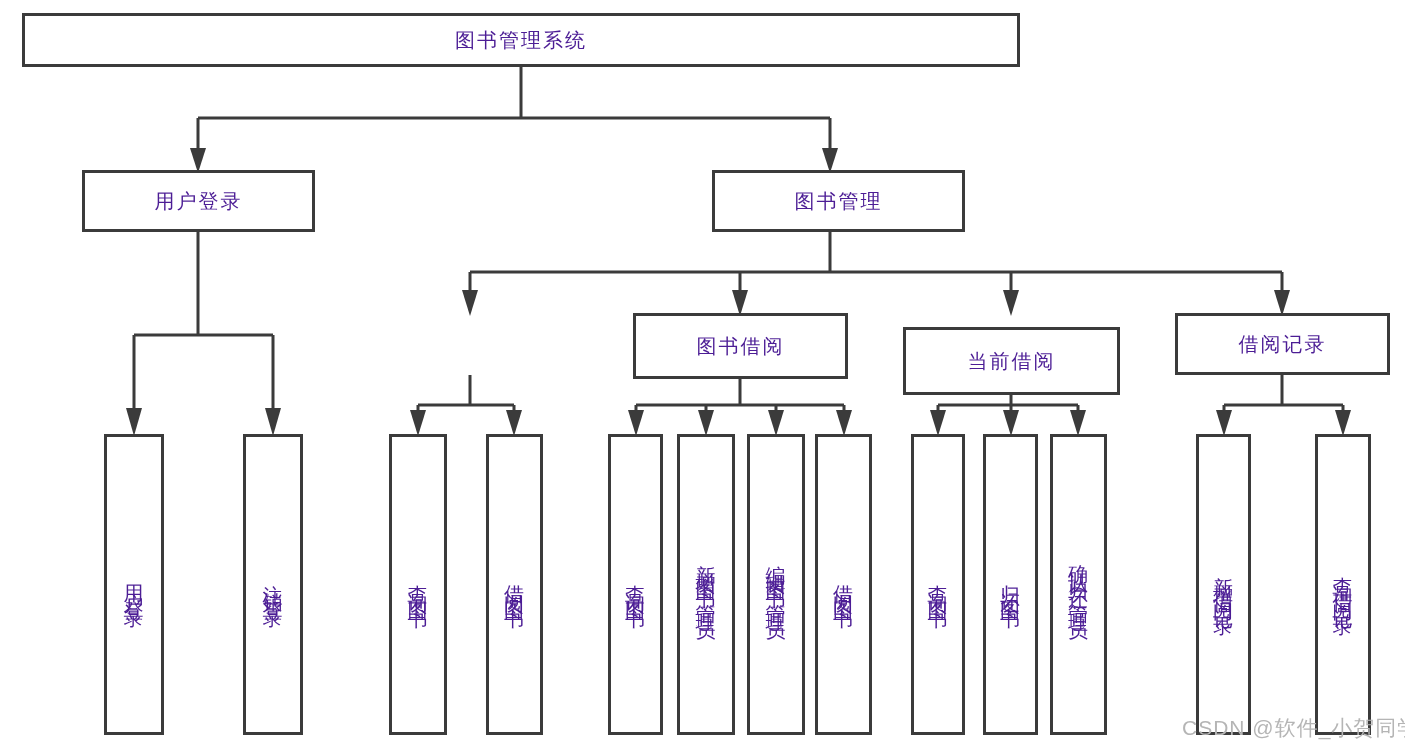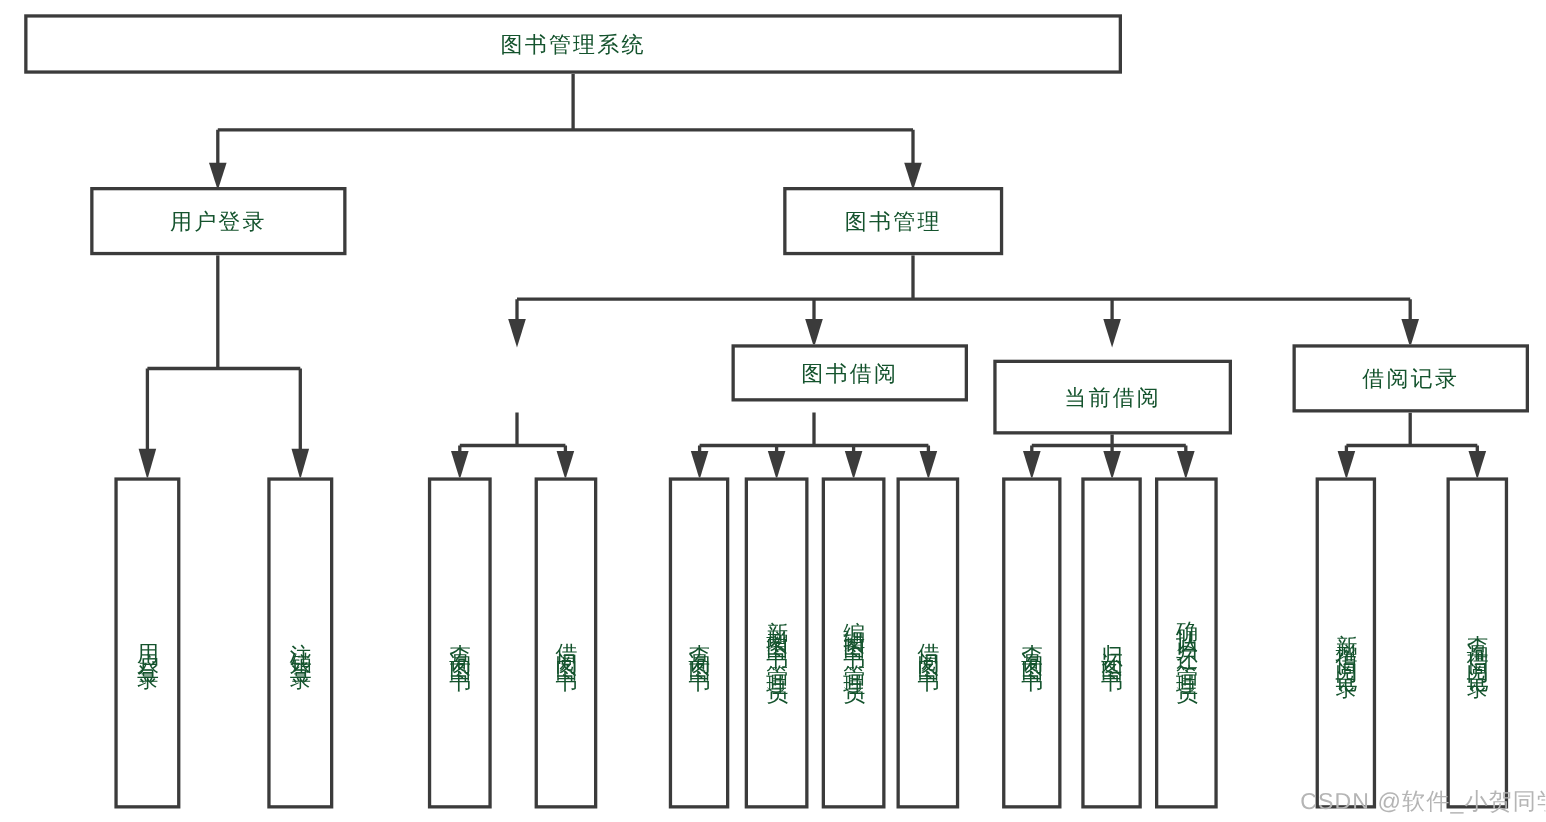--- a/index.html
+++ b/index.html
@@ -20,42 +20,42 @@
     left: 0; top: 0;
     width: 1405px;
     height: 747px;
     z-index: 1;
   }
   .node {
     position: absolute;
     box-sizing: border-box;
     border: 3px solid #3b3b3b;
     background: #ffffff;
-    color: #14532d;
+    color: #4c1d95;
     display: flex;
     align-items: center;
     justify-content: center;
     font-size: 20px;
     letter-spacing: 2px;
     z-index: 2;
     text-align: center;
   }
   .node.vertical {
     writing-mode: vertical-rl;
     text-orientation: mixed;
     letter-spacing: 8px;
     line-height: 1;
     padding: 6px 0;
   }
   
   .root-box            { left: 22px;   top: 13px;  width: 998px; height: 54px; }
   .l2-user-login       { left: 82px;   top: 170px; width: 233px; height: 62px; }
-  .l2-book-management  { left: 712px;  top: 170px; width: 200px; height: 62px; }
+  .l2-book-management  { left: 712px;  top: 170px; width: 253px; height: 62px; }
   .l3-new-book         { left: 361px;  top: 313px; width: 218px; height: 62px; }
-  .l3-book-borrowing   { left: 633px;  top: 313px; width: 215px; height: 52px; margin-left: 32px; }
+  .l3-book-borrowing   { left: 633px;  top: 313px; width: 215px; height: 66px; }
   .l3-current-borrow   { left: 903px;  top: 327px; width: 217px; height: 68px; }
   .l3-borrow-records   { left: 1175px; top: 313px; width: 215px; height: 62px; }
   .leaf { top: 434px; height: 301px; }
   .leaf-a1 { left: 104px;  width: 60px; }
   .leaf-a2 { left: 243px;  width: 60px; }
   .leaf-b1 { left: 389px;  width: 58px; }
   .leaf-b2 { left: 486px;  width: 57px; }
   .leaf-c1 { left: 608px;  width: 55px; }
   .leaf-c2 { left: 677px;  width: 58px; }
   .leaf-c3 { left: 747px;  width: 58px; }

